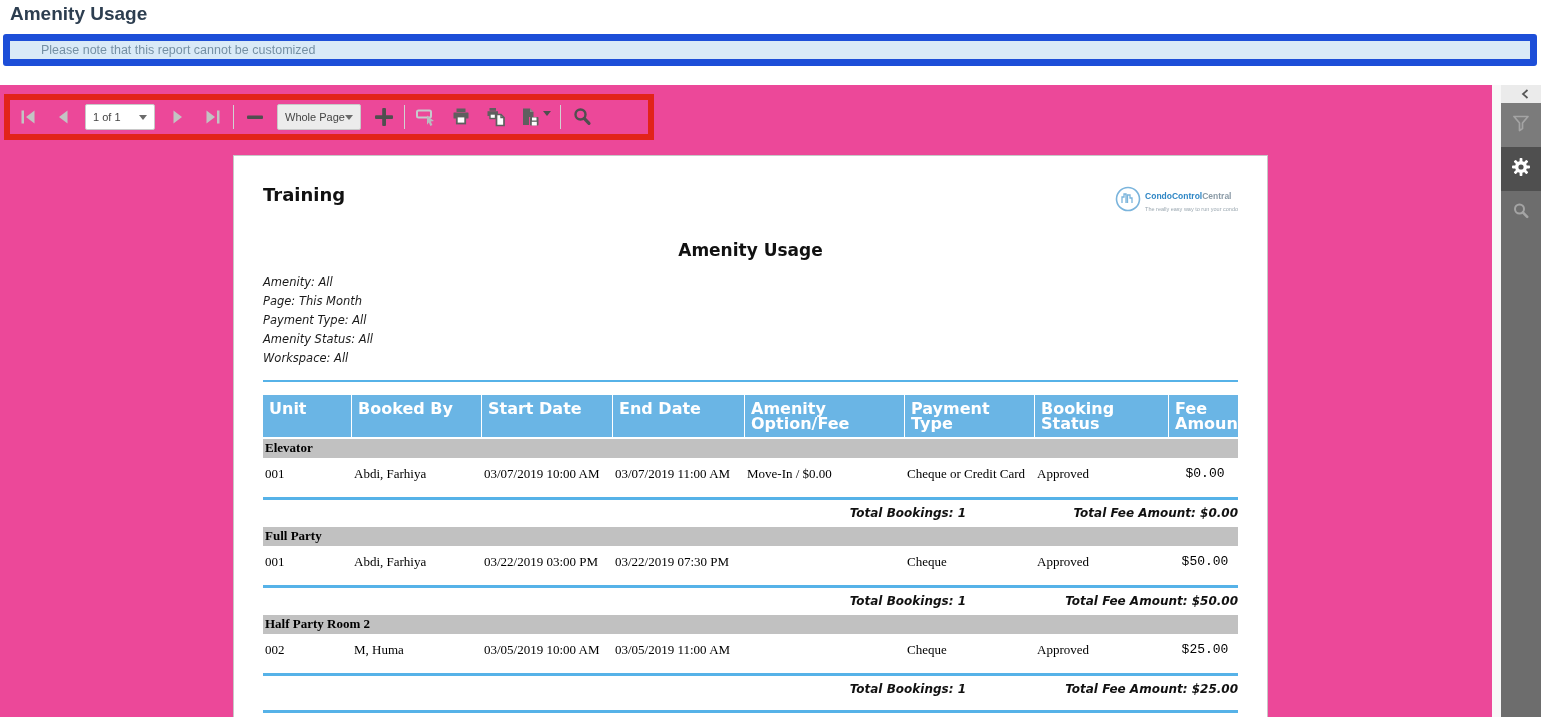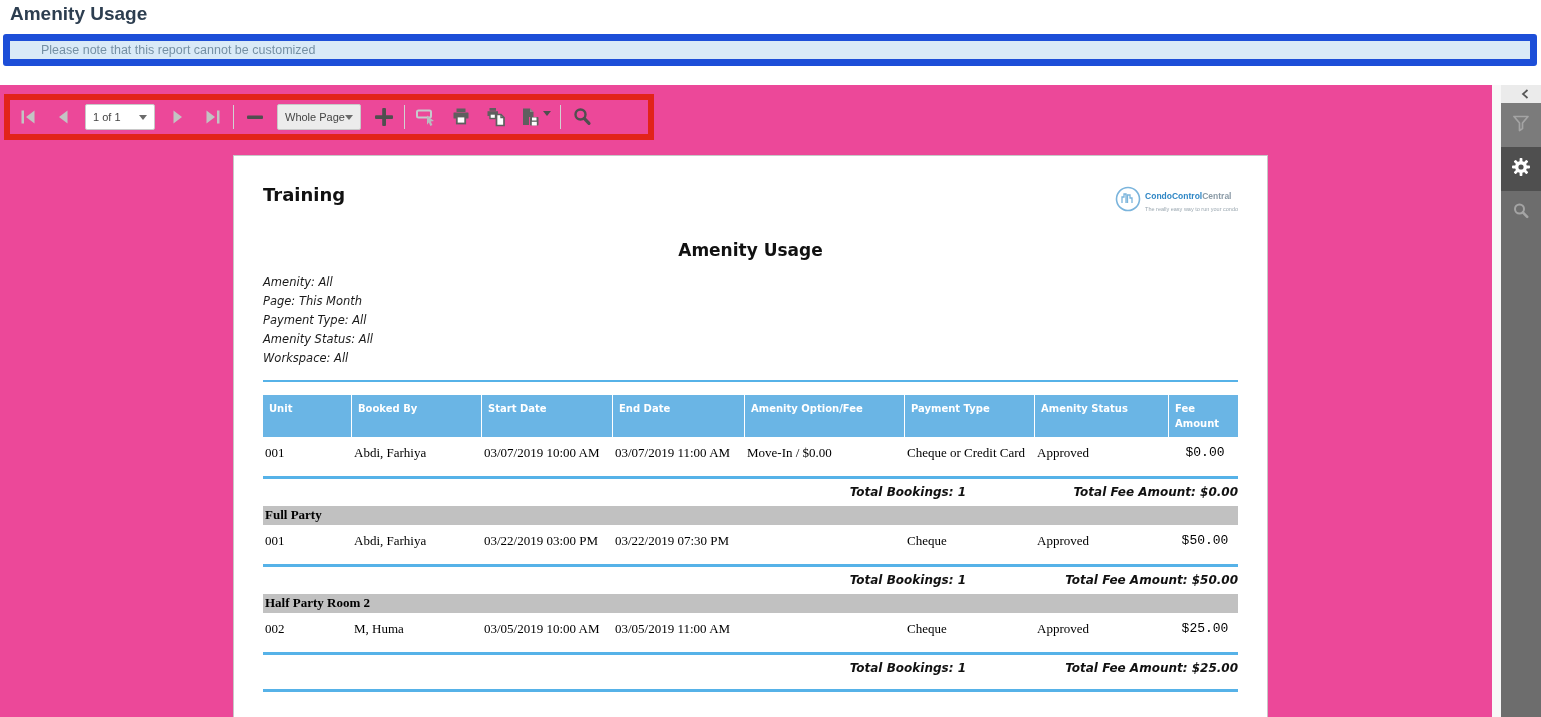--- a/index.html
+++ b/index.html
@@ -53,21 +53,21 @@
   .brand-tag { font-size:5.5px; color:#9aa7b0; }
   .report-title { text-align:center; font-size:17px; font-weight:bold; color:#111; margin-top:24px; font-family:"DejaVu Sans", sans-serif; }
   .filters { margin-top:13px; font-style:italic; font-size:11.5px; color:#1a1a1a; font-family:"DejaVu Sans", sans-serif; }
   .filters div { line-height:19px; }
   .hr-blue { height:2px; background:#56b2e8; margin-top:12px; }
   .hr-blue.thick { height:3px; margin-top:9px; }
 
   .grid8 { display:grid; grid-template-columns:89px 130px 131px 132px 160px 130px 134px 70px; }
   .thead { margin-top:13px; background:#6ab5e5; }
   .th {
-    color:#fff; font-weight:bold; font-size:10px; line-height:15px;
+    color:#fff; font-weight:bold; font-size:16px; line-height:15px;
     padding:6px 4px 0 6px; height:42px; border-right:1px solid #fff;
     font-family:"DejaVu Sans", sans-serif;
   }
   .th:last-child { border-right:none; }
   .group-band {
     height:19px; background:#c1c1c1; margin-top:2px; padding:1px 0 0 2px;
     font-family:"Liberation Serif", serif; font-weight:bold; font-size:13px; color:#000;
   }
   .trow { font-family:"Liberation Serif", serif; font-size:13px; color:#000; padding-top:8px; height:30px; }
   .td { padding-left:2px; white-space:nowrap; overflow:hidden; }
@@ -247,25 +247,26 @@
 
       <div class="hr-blue"></div>
 
       <div class="thead grid8">
           <div class="th">Unit</div>
           <div class="th">Booked By</div>
           <div class="th">Start Date</div>
           <div class="th">End Date</div>
           <div class="th">Amenity Option/Fee</div>
           <div class="th">Payment Type</div>
-          <div class="th">Amenity Status</div>
+          <div class="th">Booking Status</div>
           <div class="th">Fee Amount</div>
         </div>
 
       <div>
+          <div class="group-band">Elevator</div>
           <div class="trow grid8">
             <div class="td">001</div>
             <div class="td">Abdi, Farhiya</div>
             <div class="td">03/07/2019 10:00 AM</div>
             <div class="td">03/07/2019 11:00 AM</div>
             <div class="td">Move-In / $0.00</div>
             <div class="td">Cheque or Credit Card</div>
             <div class="td">Approved</div>
             <div class="td fee">$0.00</div>
           </div>

